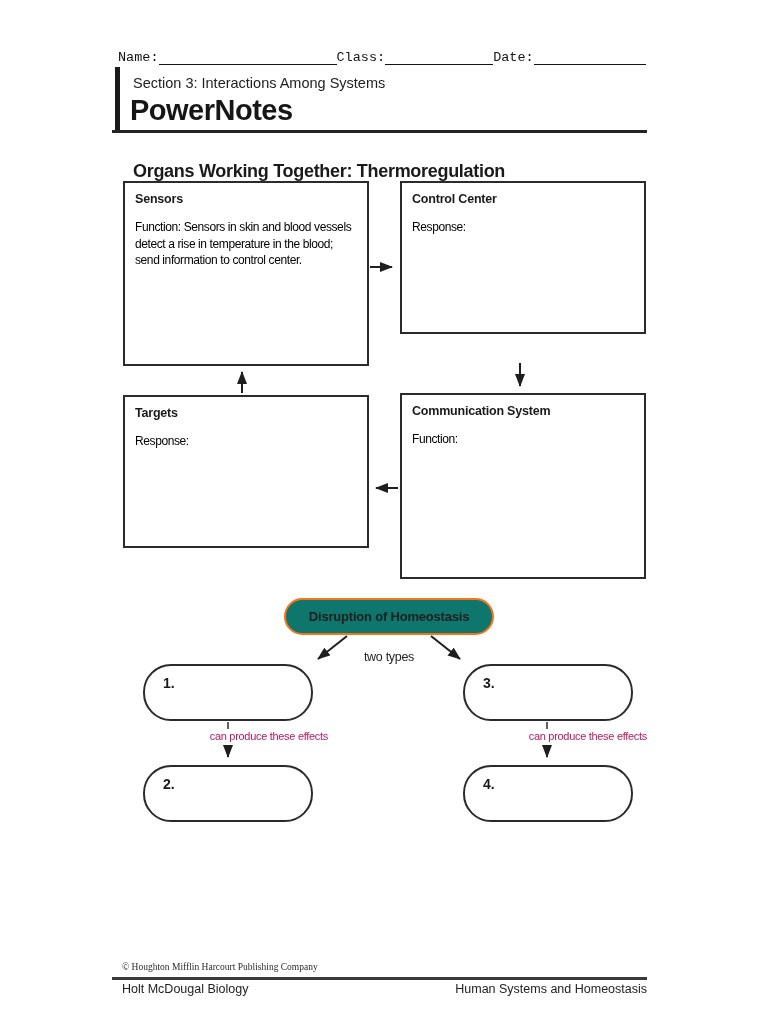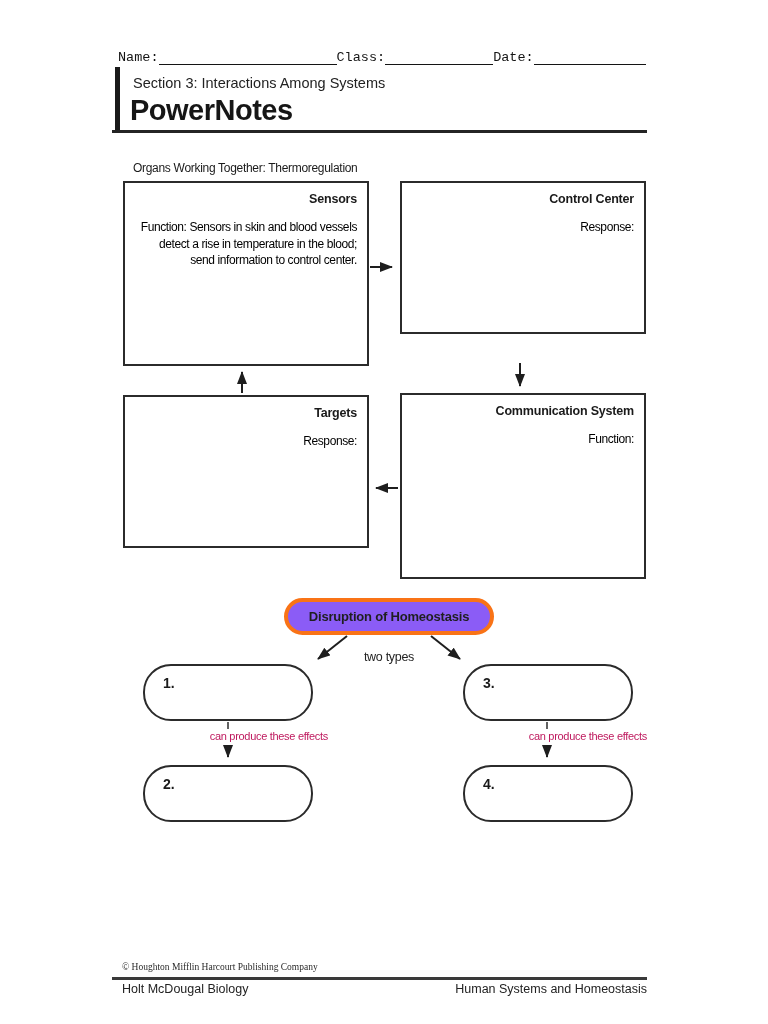--- a/index.html
+++ b/index.html
@@ -60,33 +60,32 @@
     position: absolute;
     left: 112px; top: 130px;
     width: 535px; height: 3px;
     background: #242424;
   }
 
   
   .diagram-heading {
     position: absolute;
     left: 133px; top: 161px;
-    font-size: 12px;
-    font-weight: 400;
+    font-size: 18px;
+    font-weight: 700;
     letter-spacing: -0.3px;
     color: #1a1a1a;
   }
 
   
   .fbox {
     position: absolute;
     border: 2px solid #2b2b2b;
     background: #fff;
     padding: 9px 10px;
-    text-align: right;
   }
   .fbox .fbox-title {
     font-size: 12.5px;
     font-weight: 700;
     letter-spacing: -0.2px;
     color: #1a1a1a;
   }
   .fbox .fbox-body {
     margin-top: 13px;
     font-size: 12px;
@@ -106,26 +105,26 @@
     pointer-events: none;
   }
   .arrows line { stroke: #1e1e1e; stroke-width: 2; }
   .arrows line.thin { stroke-width: 1.4; }
 
   
   .pill-root {
     position: absolute;
     left: 284px; top: 598px;
     width: 210px; height: 37px;
-    border: 4px solid #f97316;
+    border: 2px solid #f97316;
     border-radius: 19px;
     display: flex; align-items: center; justify-content: center;
     font-size: 13px; font-weight: 700;
     letter-spacing: -0.2px;
-    background: #8b5cf6;
+    background: #0f766e;
   }
   .branch-label {
     position: absolute;
     left: 348px; top: 650px; width: 82px;
     text-align: center;
     font-size: 12.5px;
     letter-spacing: -0.3px;
     color: #232323;
   }
   .pill {

